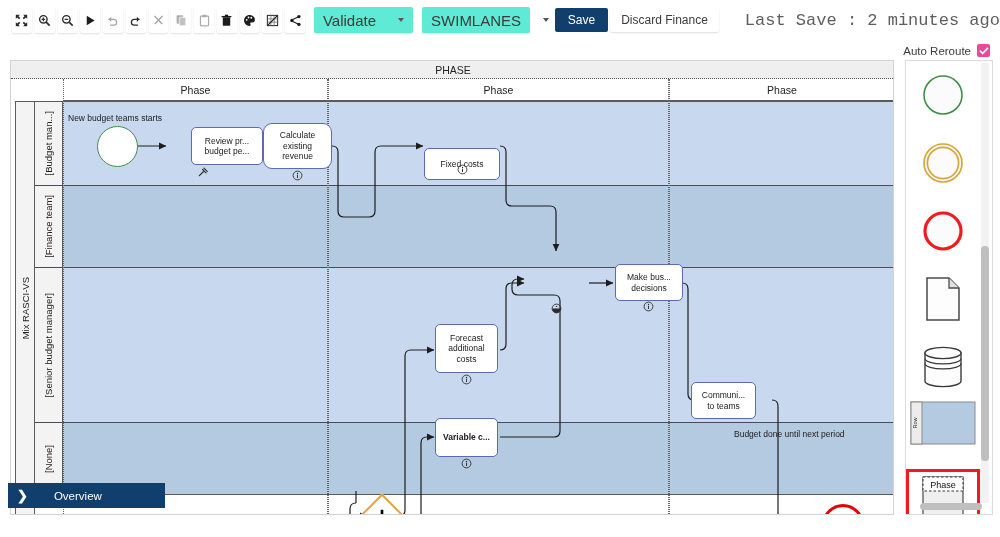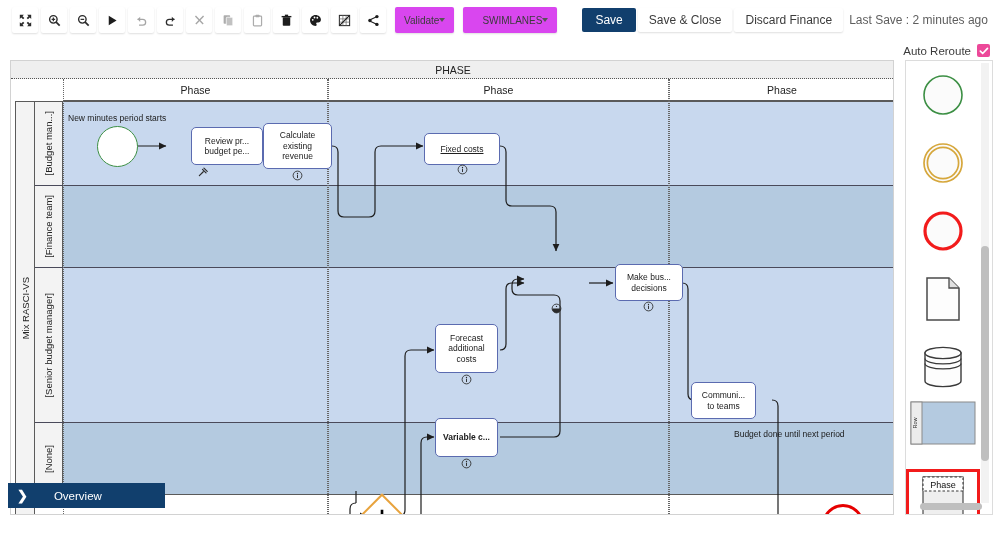--- a/index.html
+++ b/index.html
@@ -27,27 +27,27 @@
     border-radius: 2px;
     display: flex; align-items: center; justify-content: center;
     cursor: pointer;
     box-shadow: 0 1px 2px rgba(0,0,0,0.13);
     padding: 0;
   }
   .tbtn svg { display:block; }
   .tbtn.dim svg { opacity: .42; }
   .tdrop {
     height: 26px;
-    background: #d946ef;
+    background: #5eead4;
     border: none; border-radius: 2px;
     box-shadow: 0 1px 2px rgba(0,0,0,0.13);
     display: flex; align-items: center; justify-content: center;
-    gap: 0;
+    gap: 22px;
     padding: 0 9px;
-    font-size: 10px; color: #3b3b3b;
+    font-size: 15px; color: #3b3b3b;
     cursor: pointer;
     margin-left: 6px;
     white-space: nowrap;
   }
   .caret {
     width:0;height:0;border-left:3.5px solid transparent;border-right:3.5px solid transparent;
     border-top:4.5px solid #555; display:inline-block;
   }
   .savegrp { display:flex; align-items:center; gap:2px; margin-left:22px; }
   .btn-primary {
@@ -58,21 +58,21 @@
     display:flex;align-items:center;
   }
   .btn-white {
     height: 24px; padding: 0 11px;
     background: #ffffff; color: #3b3b3b;
     border: none; border-radius: 2px;
     box-shadow: 0 1px 2px rgba(0,0,0,0.13);
     font-size: 12px; cursor: pointer;
     display:flex;align-items:center; white-space:nowrap;
   }
-  #lastsave { font-size: 12px; color: #5e5e5e; margin-left: 4px; white-space: nowrap; }
+  #lastsave { font-size: 17px; color: #5e5e5e; margin-left: 24px; white-space: nowrap; font-family: Liberation Mono, monospace; }
 
   
   #autoreroute {
     position: absolute; right: 10px; top: 44px;
     display:flex; align-items:center; gap: 6px;
     font-size: 11.5px; color: #3b3b3b;
   }
   #ar-box {
     width: 13px; height: 13px; border-radius: 2px;
     background: #ec4899; display:flex;align-items:center;justify-content:center;
@@ -323,28 +323,27 @@
         <line x1="4.6" y1="6.8" x2="11.2" y2="3.8" stroke="#1d1d1d" stroke-width="1.3"></line>
         <line x1="4.6" y1="9.2" x2="11.2" y2="12.2" stroke="#1d1d1d" stroke-width="1.3"></line>
       </svg>
   </button>
 
   <button class="tdrop">
     <span>Validate</span>
     <span class="caret"></span>
   </button>
 
-  <button class="tdrop" style="min-width:94px;justify-content:flex-end;">
+  <button class="tdrop" style="min-width:94px;justify-content:flex-start;">
     <span>SWIMLANES</span>
     <span class="caret"></span>
   </button>
 
   <div class="savegrp">
     <button class="btn-primary">Save</button>
-    <button class="btn-white">Save &amp; Close</button>
     <button class="btn-white">Discard Finance</button>
     <span id="lastsave">Last Save : 2 minutes ago</span>
   </div>
 </div>
 
 <div id="autoreroute">
   <span>Auto Reroute</span>
   <span id="ar-box">
     <svg width="10" height="10" viewBox="0 0 12 12">
         <path d="M1.6 6.2 4.4 9 10.2 2.8" fill="none" stroke="#fff" stroke-width="2" stroke-linecap="round" stroke-linejoin="round"></path>
@@ -482,48 +481,48 @@
       <path d="M761,339 Q767,339 767,345 L767,459 Q767,465 773,465 L812,465"></path>
 
       <path d="M345,442 Q339,442 339,448 L339,455 L356,455"></path>
     </g>
     <g fill="none" stroke="#1d1d1d" stroke-width="1.2">
 
       <path d="M345,442 L345,430"></path>
     </g>
   </svg>
 
-  <div class="nlabel" style="left:57px;top:52px;">New minutes period starts</div>
+  <div class="nlabel" style="left:57px;top:52px;">New budget teams starts</div>
   <div class="ev ev-start" style="left:86px;top:65px;width:41px;height:41px;"></div>
 
   <div class="task" style="left:156px;top:66px;width:72px;height:38px;margin-left:24px;">
     <span>Review pr...<br>budget pe...</span>
   </div>
   <div class="marker" style="left:186px;top:106px;">
     <svg width="11" height="11" viewBox="0 0 14 14">
         <g stroke="#2b2b2b" stroke-width="1.5" stroke-linecap="round">
           <line x1="3" y1="11" x2="8" y2="6"></line>
           <line x1="7" y1="3" x2="11.5" y2="7.5"></line>
           <line x1="8.8" y1="1.4" x2="13" y2="5.6"></line>
         </g>
       </svg>
   </div>
 
-  <div class="task" style="left:252px;top:62px;width:69px;height:46px;">
+  <div class="task" style="left:252px;top:62px;width:69px;height:46px;border-radius:9px;">
     <span>Calculate<br>existing<br>revenue</span>
   </div>
   <div class="marker" style="left:281px;top:109px;">
     <svg width="11" height="11" viewBox="0 0 14 14">
         <circle cx="7" cy="7" r="5.6" fill="none" stroke="#2b2b2b" stroke-width="1.1"></circle>
         <circle cx="7" cy="4.3" r=".85" fill="#2b2b2b"></circle>
         <rect x="6.4" y="5.9" width="1.2" height="4.3" fill="#2b2b2b"></rect>
       </svg>
   </div>
 
-  <div class="task" style="left:413px;top:72px;width:76px;height:32px;text-decoration:underline;">
+  <div class="task" style="left:413px;top:87px;width:76px;height:32px;">
     <span>Fixed costs</span>
   </div>
   <div class="marker" style="left:446px;top:103px;">
     <svg width="11" height="11" viewBox="0 0 14 14">
         <circle cx="7" cy="7" r="5.6" fill="none" stroke="#2b2b2b" stroke-width="1.1"></circle>
         <circle cx="7" cy="4.3" r=".85" fill="#2b2b2b"></circle>
         <rect x="6.4" y="5.9" width="1.2" height="4.3" fill="#2b2b2b"></rect>
       </svg>
   </div>
 

